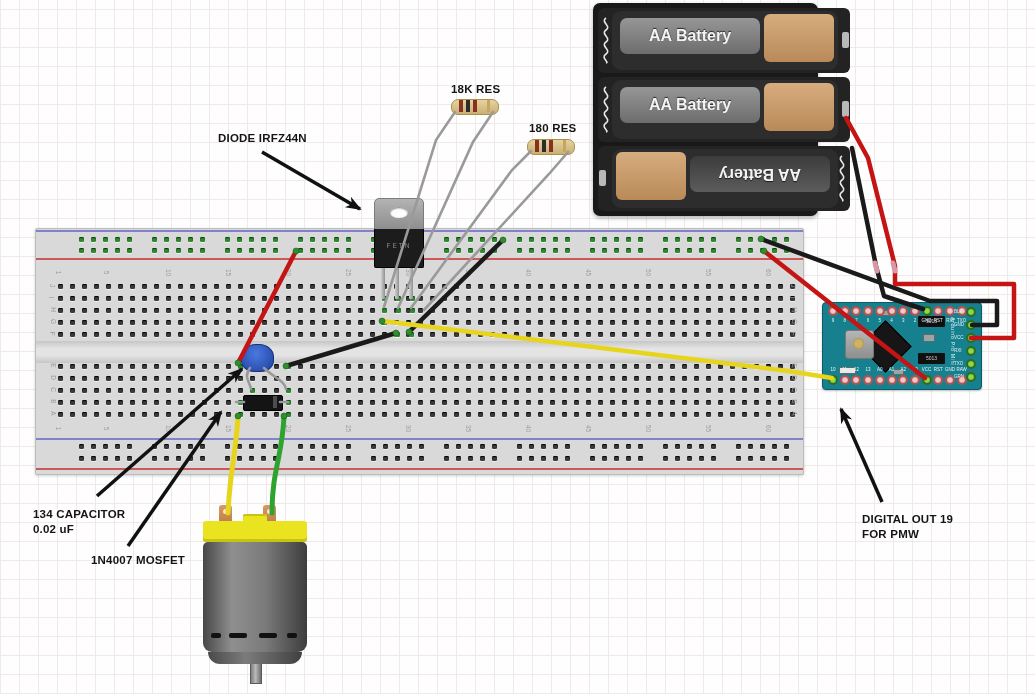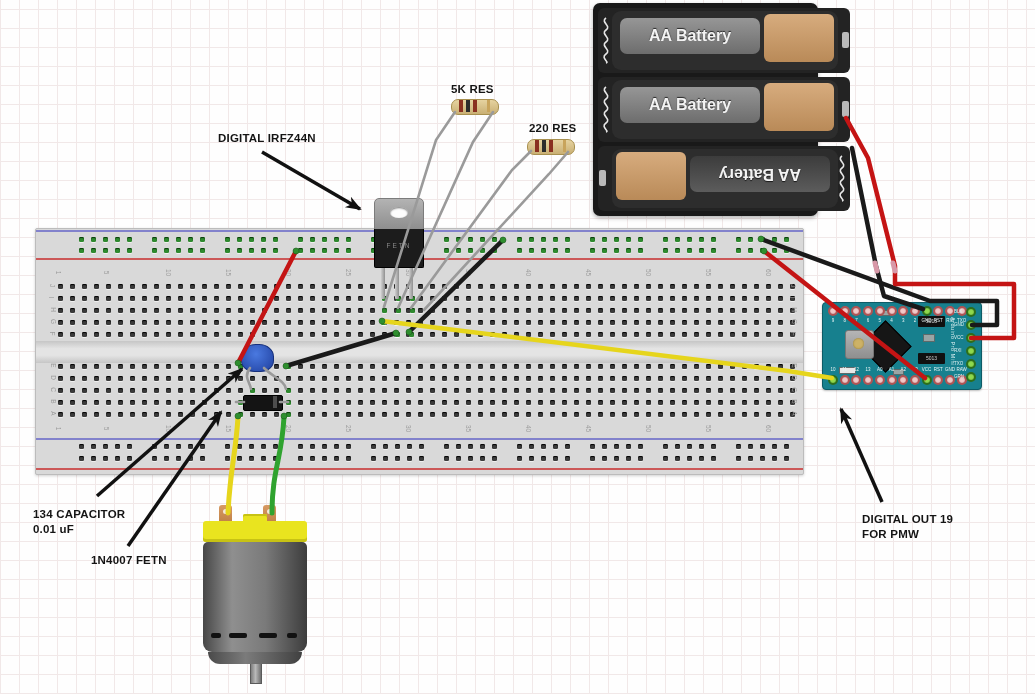--- a/index.html
+++ b/index.html
@@ -1164,26 +1164,26 @@
     </g>
 
     <g stroke="#111" stroke-width="3.5" fill="none">
       <path d="M262,152 L360,209" marker-end="url(#arr)"></path>
       <path d="M97,496 L242,369" marker-end="url(#arr)"></path>
       <path d="M128,546 L221,412" marker-end="url(#arr)"></path>
       <path d="M882,502 L841,409" marker-end="url(#arr)"></path>
     </g>
   </svg>
 
-  <div class="note" style="left:218px;top:131px">DIGITAL IRFZ44N</div>
-  <div class="note" style="left:451px;top:82px">5K RES</div>
-  <div class="note" style="left:529px;top:121px">220 RES</div>
+  <div class="note" style="left:218px;top:131px">DIODE IRFZ44N</div>
+  <div class="note" style="left:451px;top:82px">18K RES</div>
+  <div class="note" style="left:529px;top:121px">180 RES</div>
   <div class="note" style="left:33px;top:507px">
     <div>134 CAPACITOR</div>
-    <div>0.01 uF</div>
+    <div>0.02 uF</div>
   </div>
-  <div class="note" style="left:91px;top:553px">1N4007 FETN</div>
+  <div class="note" style="left:91px;top:553px">1N4007 MOSFET</div>
   <div class="note" style="left:862px;top:512px">
     <div>DIGITAL OUT 19</div>
     <div>FOR PMW</div>
   </div>
 
 </div>
 
 </body></html>

